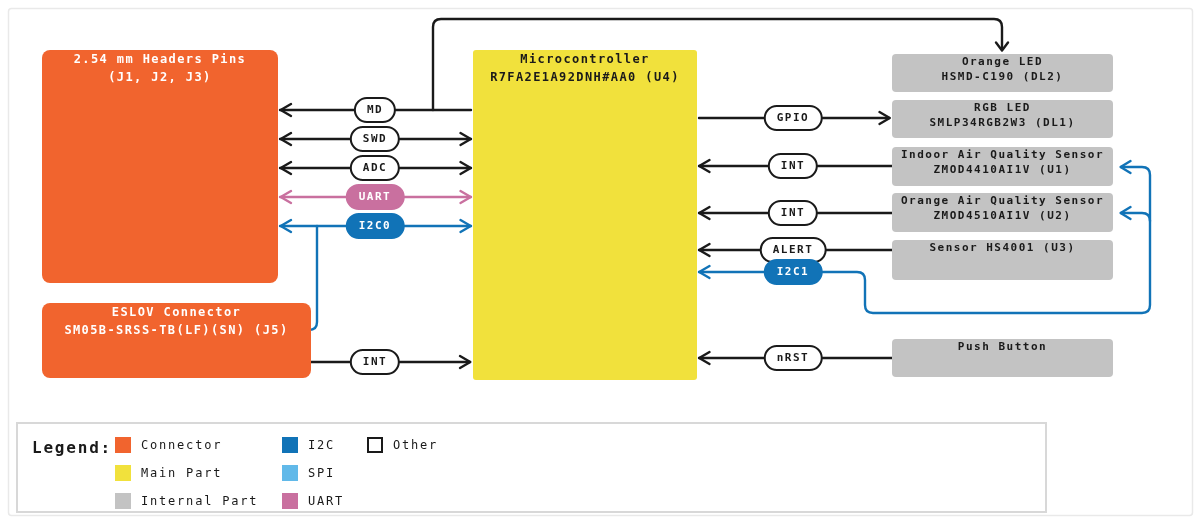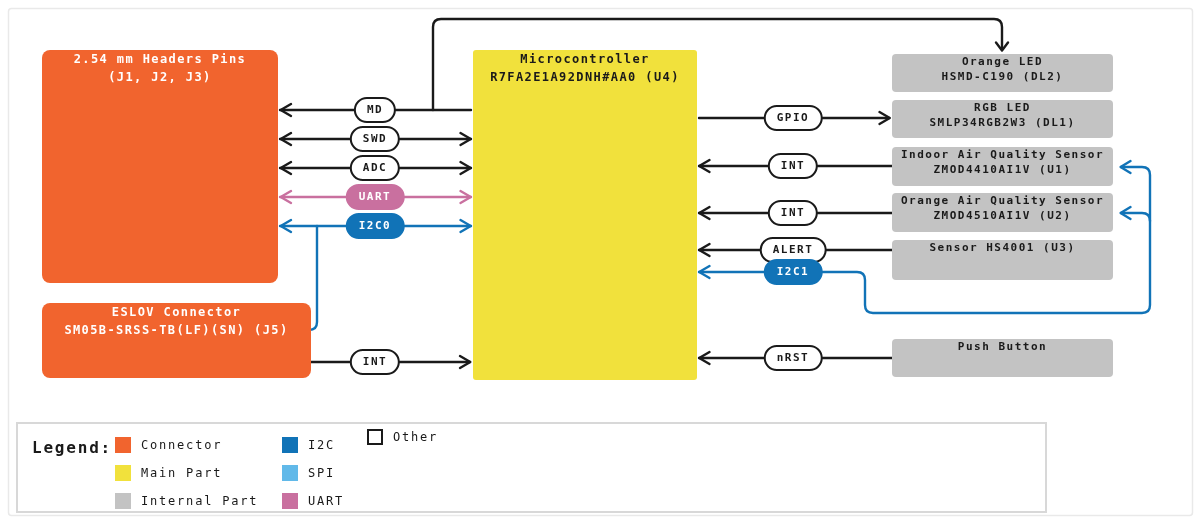--- a/index.html
+++ b/index.html
@@ -184,19 +184,19 @@
     </div>
     <div class="lg-item" style="left:264px;top:41px">
       <span class="sw sw-spi"></span>
       <span class="lg-label">SPI</span>
     </div>
     <div class="lg-item" style="left:264px;top:69px">
       <span class="sw sw-uart"></span>
       <span class="lg-label">UART</span>
     </div>
 
-    <div class="lg-item" style="left:349px;top:5px">
+    <div class="lg-item" style="left:349px;top:13px">
       <span class="sw sw-other"></span>
       <span class="lg-label">Other</span>
     </div>
   </div>
 
 </div>
 
 </body></html>

